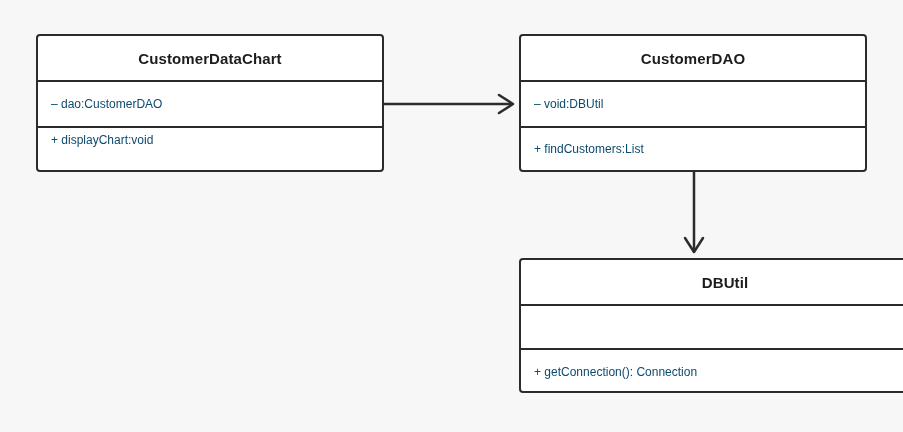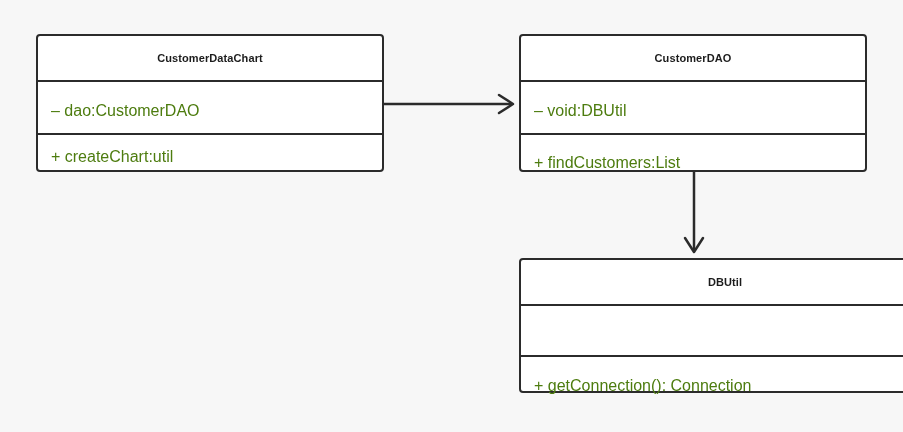--- a/index.html
+++ b/index.html
@@ -24,42 +24,41 @@
   .uml-class {
     position: absolute;
     box-sizing: border-box;
     background: #ffffff;
     border: 2.5px solid #2b2b2b;
     border-radius: 4px;
   }
   .uml-title {
     text-align: center;
     font-weight: bold;
-    font-size: 11px;
+    font-size: 15px;
     color: #1c1c1c;
     box-sizing: border-box;
     display: flex;
     align-items: center;
     justify-content: center;
     letter-spacing: 0.1px;
   }
   .uml-divider {
     height: 0;
     border-top: 2.5px solid #2b2b2b;
   }
   .uml-compartment {
     box-sizing: border-box;
     padding-left: 13px;
-    font-size: 16px;
-    color: #4d7c0f;
+    font-size: 12px;
+    color: #0c4a6e;
     display: flex;
     flex-direction: column;
     justify-content: center;
     overflow: visible;
-    margin-top: 7px;
   }
   .uml-member {
     white-space: nowrap;
     line-height: 1.55;
   }
   .overflow-compartment {
     justify-content: flex-start;
     padding-top: 3px;
   }
   
@@ -110,21 +109,21 @@
 </svg>
 
 <div class="uml-class" id="box-customerdatachart">
   <div class="uml-title">CustomerDataChart</div>
   <div class="uml-divider"></div>
   <div class="uml-compartment attrs">
     <div class="uml-member">– dao:CustomerDAO</div>
   </div>
   <div class="uml-divider"></div>
   <div class="uml-compartment methods overflow-compartment">
-    <div class="uml-member">+ createChart:util</div>
+    <div class="uml-member">+ displayChart:void</div>
   </div>
 </div>
 
 <div class="uml-class" id="box-customerdao">
   <div class="uml-title">CustomerDAO</div>
   <div class="uml-divider"></div>
   <div class="uml-compartment attrs">
     <div class="uml-member">– void:DBUtil</div>
   </div>
   <div class="uml-divider"></div>

